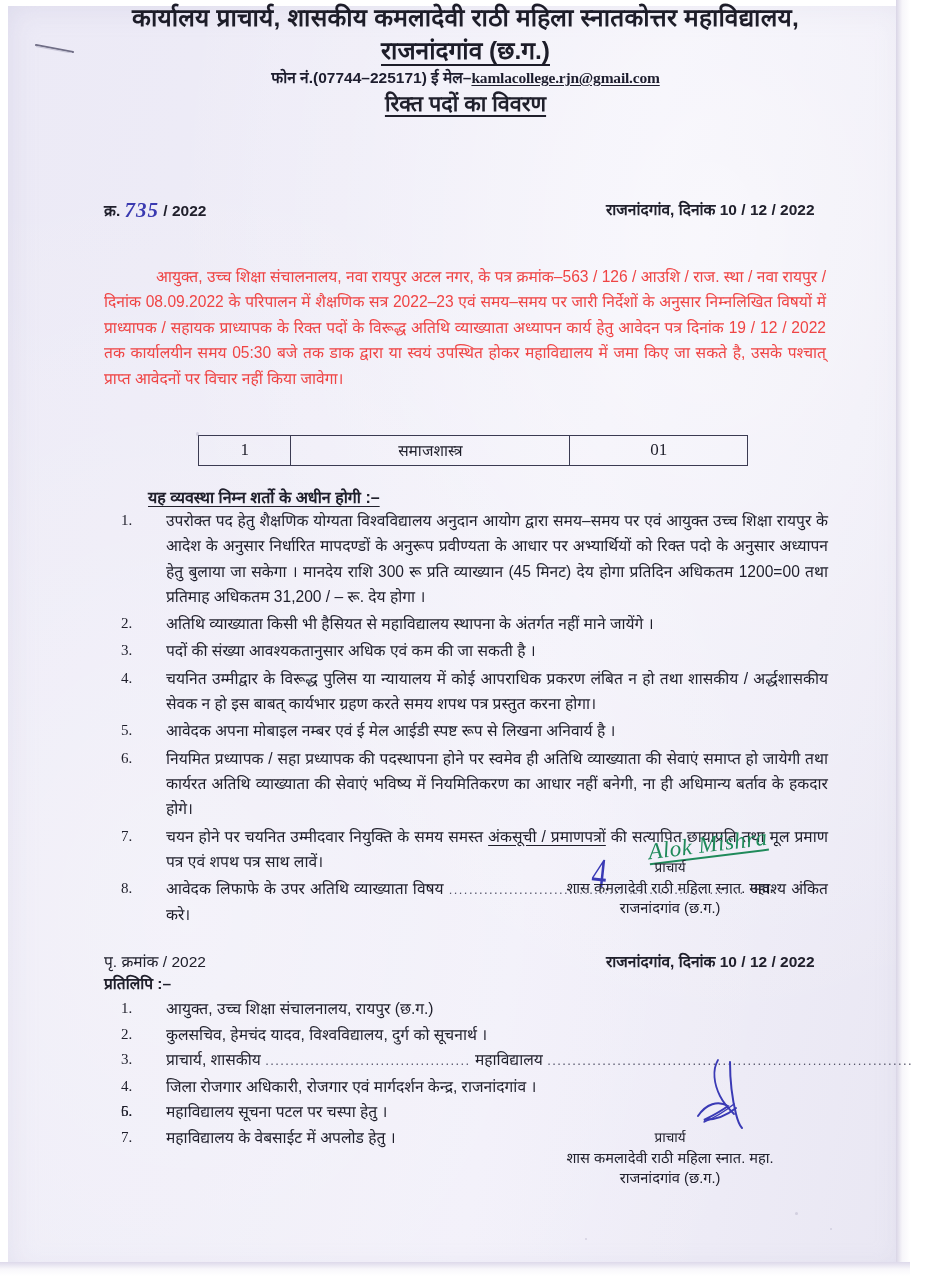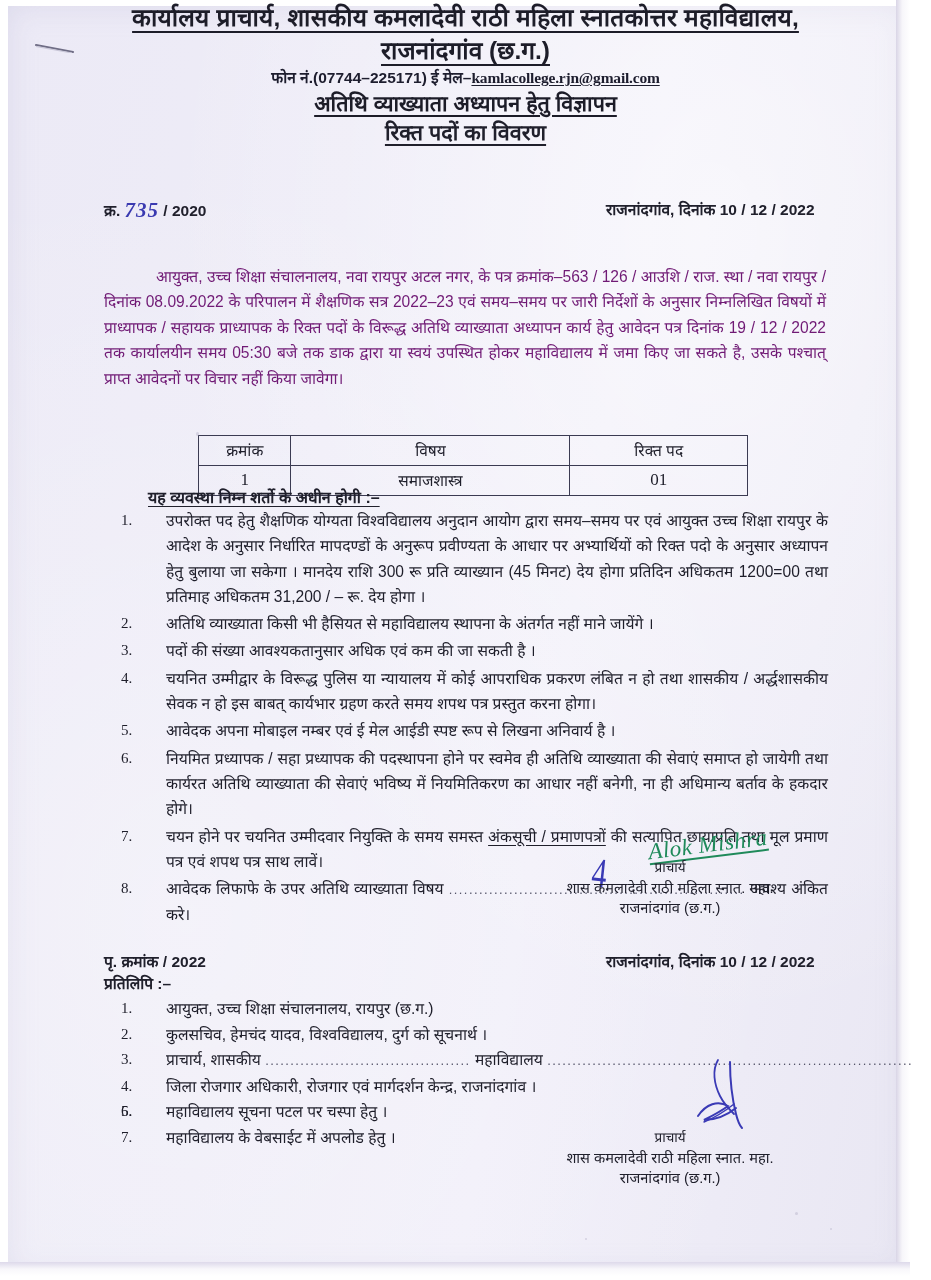--- a/index.html
+++ b/index.html
@@ -63,21 +63,21 @@
   .t { position: absolute; white-space: nowrap; }
 
   .hdr1 {
     left: 0; right: 0; top: 100px;
     font-size: 24.5px;
     font-weight: 700;
     letter-spacing: 0.2px;
     text-align: center;
     color: #1d1d29;
   }
-  .hdr1 span { text-decoration: underline; text-underline-offset: 5px; }
+  .hdr1 span { text-underline-offset: 5px; }
   .hdr2 {
     left: 0; right: 0; top: 131px;
     font-size: 24.5px;
     font-weight: 700;
     text-align: center;
     color: #1d1d29;
   }
   .hdr2 span { text-decoration: underline; text-underline-offset: 5px; }
   .hdr3 {
     left: 0; right: 0; top: 158px;
@@ -119,21 +119,21 @@
   .para {
     position: absolute;
     left: 104px;
     top: 264px;
     width: 722px;
     font-size: 15.6px;
     line-height: 25.4px;
     text-align: justify;
     text-justify: inter-word;
     font-weight: 500;
-    color: #701a75;
+    color: #ef4444;
   }
   .para .ind { display: inline-block; width: 52px; }
 
   .section-title {
     left: 0; right: 0; top: 408px;
     text-align: center;
     font-size: 21.5px;
     font-weight: 700;
   }
   .section-title span { text-decoration: underline; text-underline-offset: 4px; }
@@ -228,21 +228,21 @@
     left: 592px;
     top: 856px;
     font-family: "Liberation Serif", serif;
     font-size: 30px;
     color: #3a3ab5;
     transform: rotate(6deg) scaleY(1.4);
   }
 
   .pr-no {
     left: 104px; top: 950px;
-    font-size: 15.5px; font-weight: 700;
+    font-size: 15.5px; font-weight: 400;
   }
   .dateline-bot {
     left: 606px; top: 950px;
     font-size: 15.5px; font-weight: 600;
   }
   .copy-lead {
     left: 104px; top: 972px;
     font-size: 15.5px; font-weight: 600;
   }
   ol.copies {
@@ -322,41 +322,33 @@
     <div class="hdr2">
       <span>राजनांदगांव (छ.ग.)</span>
     </div>
     <div class="hdr3">
       <span>फोन नं.(07744–225171) ई मेल–</span><span class="mail">kamlacollege.rjn@gmail.com</span>
     </div>
 
     <div class="t refno">
       <span>क्र.</span>
       <span class="hand">735</span>
-      <span>/ 2020</span>
+      <span>/ 2022</span>
     </div>
     <div class="t dateline-top">राजनांदगांव, दिनांक 10 / 12 / 2022</div>
 
-    <div class="title-main">
-      <span>अतिथि व्याख्याता अध्यापन हेतु विज्ञापन</span>
-    </div>
 
     <div class="para"><span class="ind"></span><span>आयुक्त, उच्च शिक्षा संचालनालय, नवा रायपुर अटल नगर, के पत्र क्रमांक–563 / 126 / आउशि / राज. स्था / नवा रायपुर / दिनांक 08.09.2022 के परिपालन में शैक्षणिक सत्र 2022–23 एवं समय–समय पर जारी निर्देशों के अनुसार निम्नलिखित विषयों में प्राध्यापक / सहायक प्राध्यापक के रिक्त पदों के विरूद्ध अतिथि व्याख्याता अध्यापन कार्य हेतु आवेदन पत्र दिनांक 19 / 12 / 2022 तक कार्यालयीन समय 05:30 बजे तक डाक द्वारा या स्वयं उपस्थित होकर महाविद्यालय में जमा किए जा सकते है, उसके पश्चात् प्राप्त आवेदनों पर विचार नहीं किया जावेगा।</span></div>
 
     <div class="section-title">
       <span>रिक्त पदों का विवरण</span>
     </div>
 
     <table class="vac">
       <tbody>
-        <tr class="head">
-          <td class="c1">क्रमांक</td>
-          <td class="c2">विषय</td>
-          <td class="c3">रिक्त पद</td>
-        </tr>
         <tr class="row">
           <td class="c1 num">1</td>
           <td class="c2">समाजशास्त्र</td>
           <td class="c3 num">01</td>
         </tr>
       </tbody>
     </table>
 
     <div class="t cond-lead">
       <span>यह व्यवस्था निम्न शर्तो के अधीन होगी :–</span>

